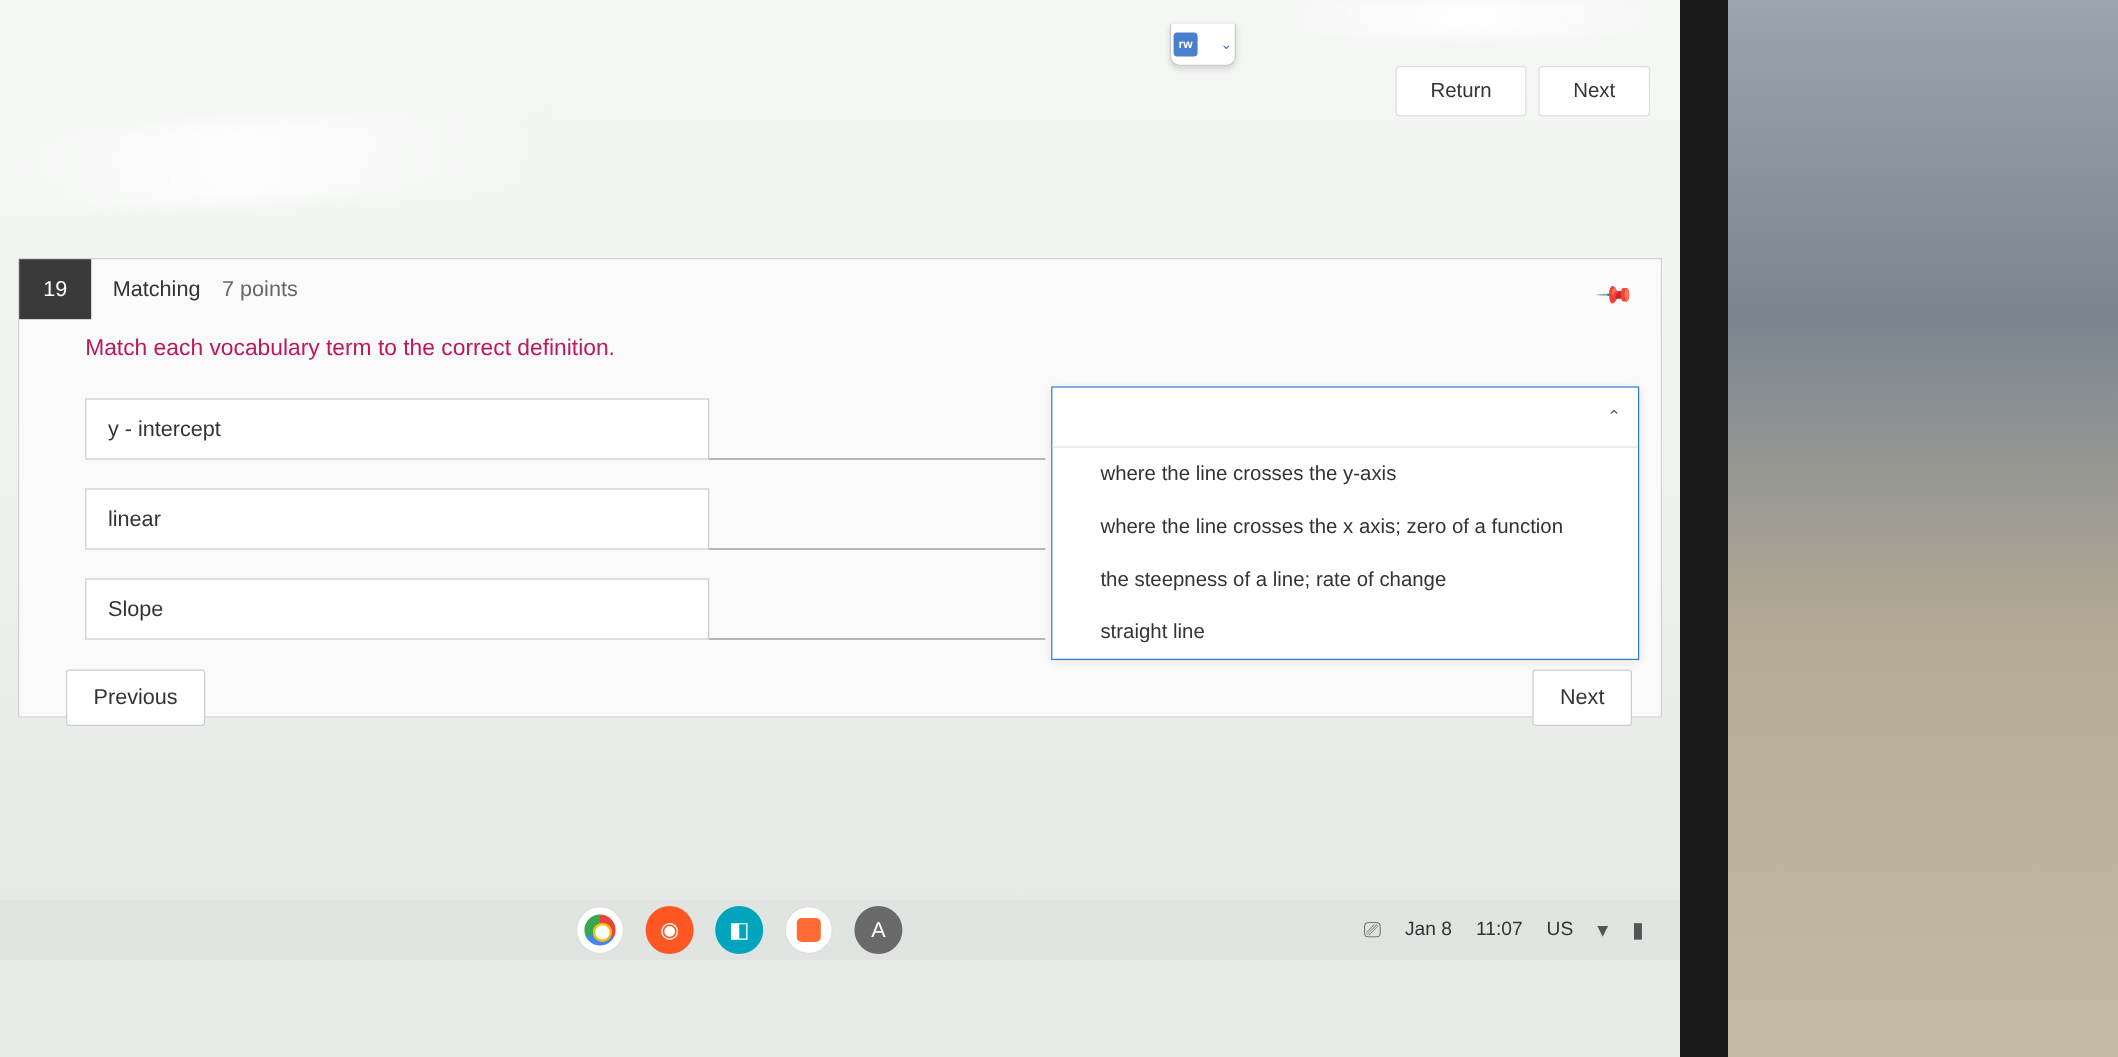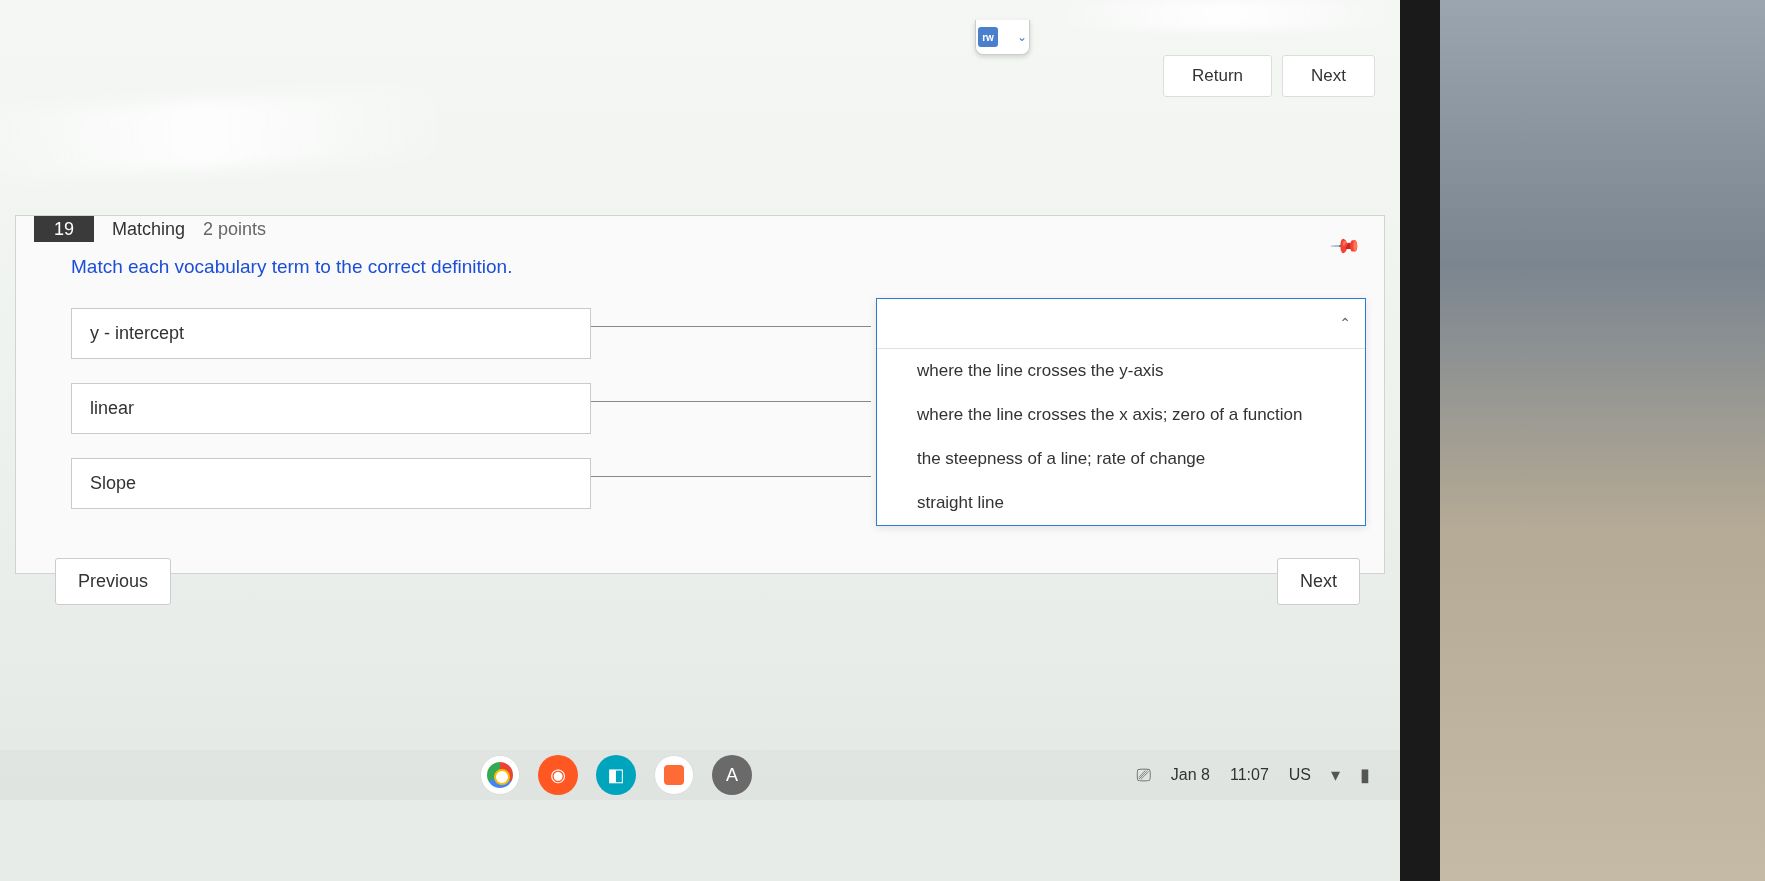--- a/index.html
+++ b/index.html
@@ -82,55 +82,54 @@
       display: flex;
       align-items: center;
       gap: 18px;
       padding: 0;
       position: relative;
     }
     .q-number {
       background: #3a3a3a;
       color: #fff;
       width: 60px;
-      height: 26px;
+      height: 50px;
       display: flex;
       align-items: center;
       justify-content: center;
       font-size: 18px;
-      margin-left: 18px;
     }
     .q-type {
       font-size: 18px;
       color: #333;
     }
     .q-points {
       font-size: 18px;
       color: #666;
     }
     .pin-icon {
       position: absolute;
       right: 25px;
       top: 18px;
       color: #888;
       font-size: 20px;
       transform: rotate(45deg);
     }
     .q-prompt {
       padding: 14px 55px 20px 55px;
       font-size: 19px;
-      color: #1d4ed8;
+      color: #be185d;
     }
     .match-area {
       padding: 10px 55px 40px 55px;
       position: relative;
     }
     .match-row {
       display: flex;
-      align-items: flex-start;
+      align-items: flex-end;
       margin-bottom: 24px;
       position: relative;
     }
     .term-box {
       width: 520px;
       padding: 14px 18px;
       background: #fff;
       border: 1px solid #c8ccc8;
       font-size: 18px;
       color: #333;
@@ -300,21 +299,21 @@
 
   <div class="top-nav">
     <button class="nav-btn">Return</button>
     <button class="nav-btn">Next</button>
   </div>
 
   <div class="question-card">
     <div class="q-header">
       <div class="q-number">19</div>
       <div class="q-type">Matching</div>
-      <div class="q-points">2 points</div>
+      <div class="q-points">7 points</div>
       <div class="pin-icon">📌</div>
     </div>
     <div class="q-prompt">Match each vocabulary term to the correct definition.</div>
 
     <div class="match-area">
       <div class="match-row">
         <div class="term-box">y - intercept</div>
         <div class="connector"></div>
       </div>
       <div class="match-row">

